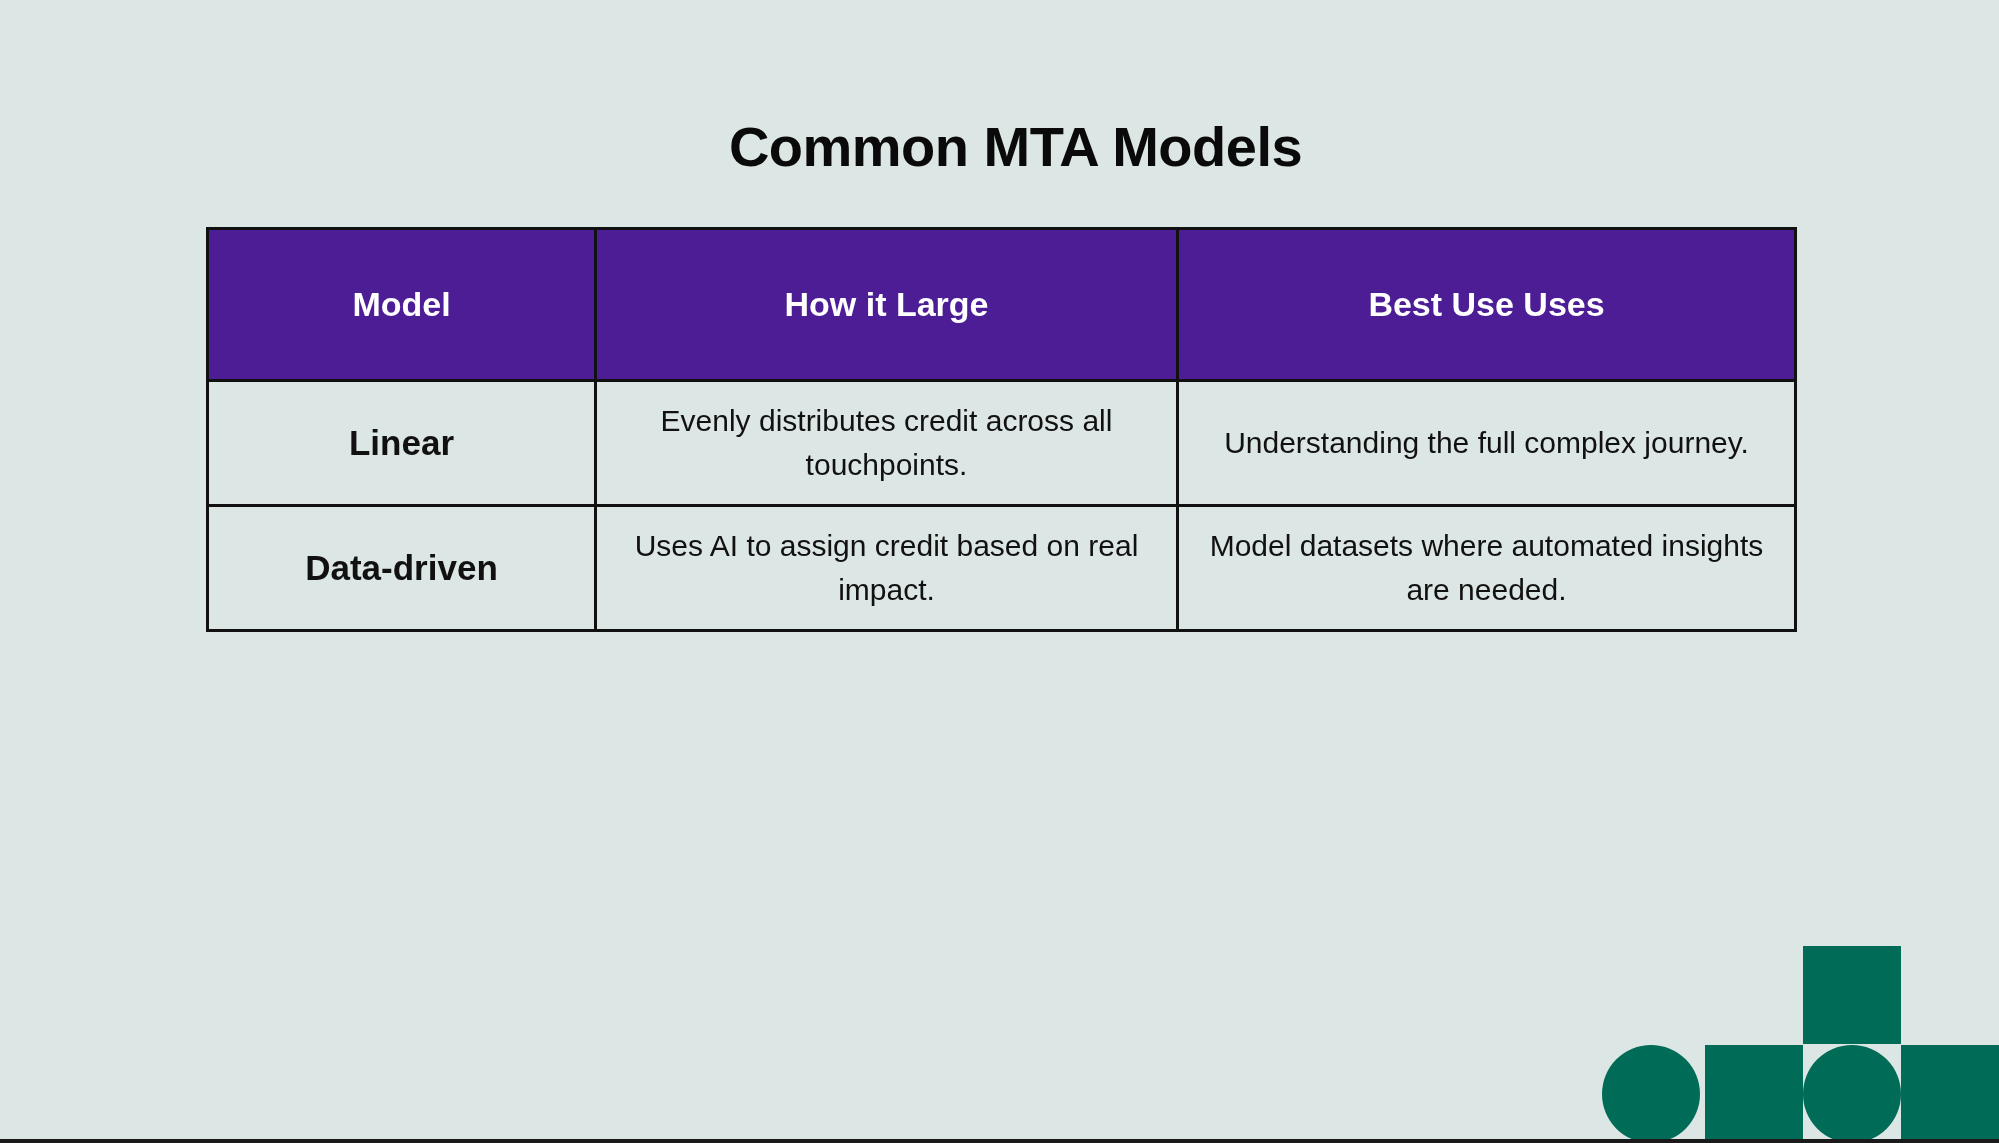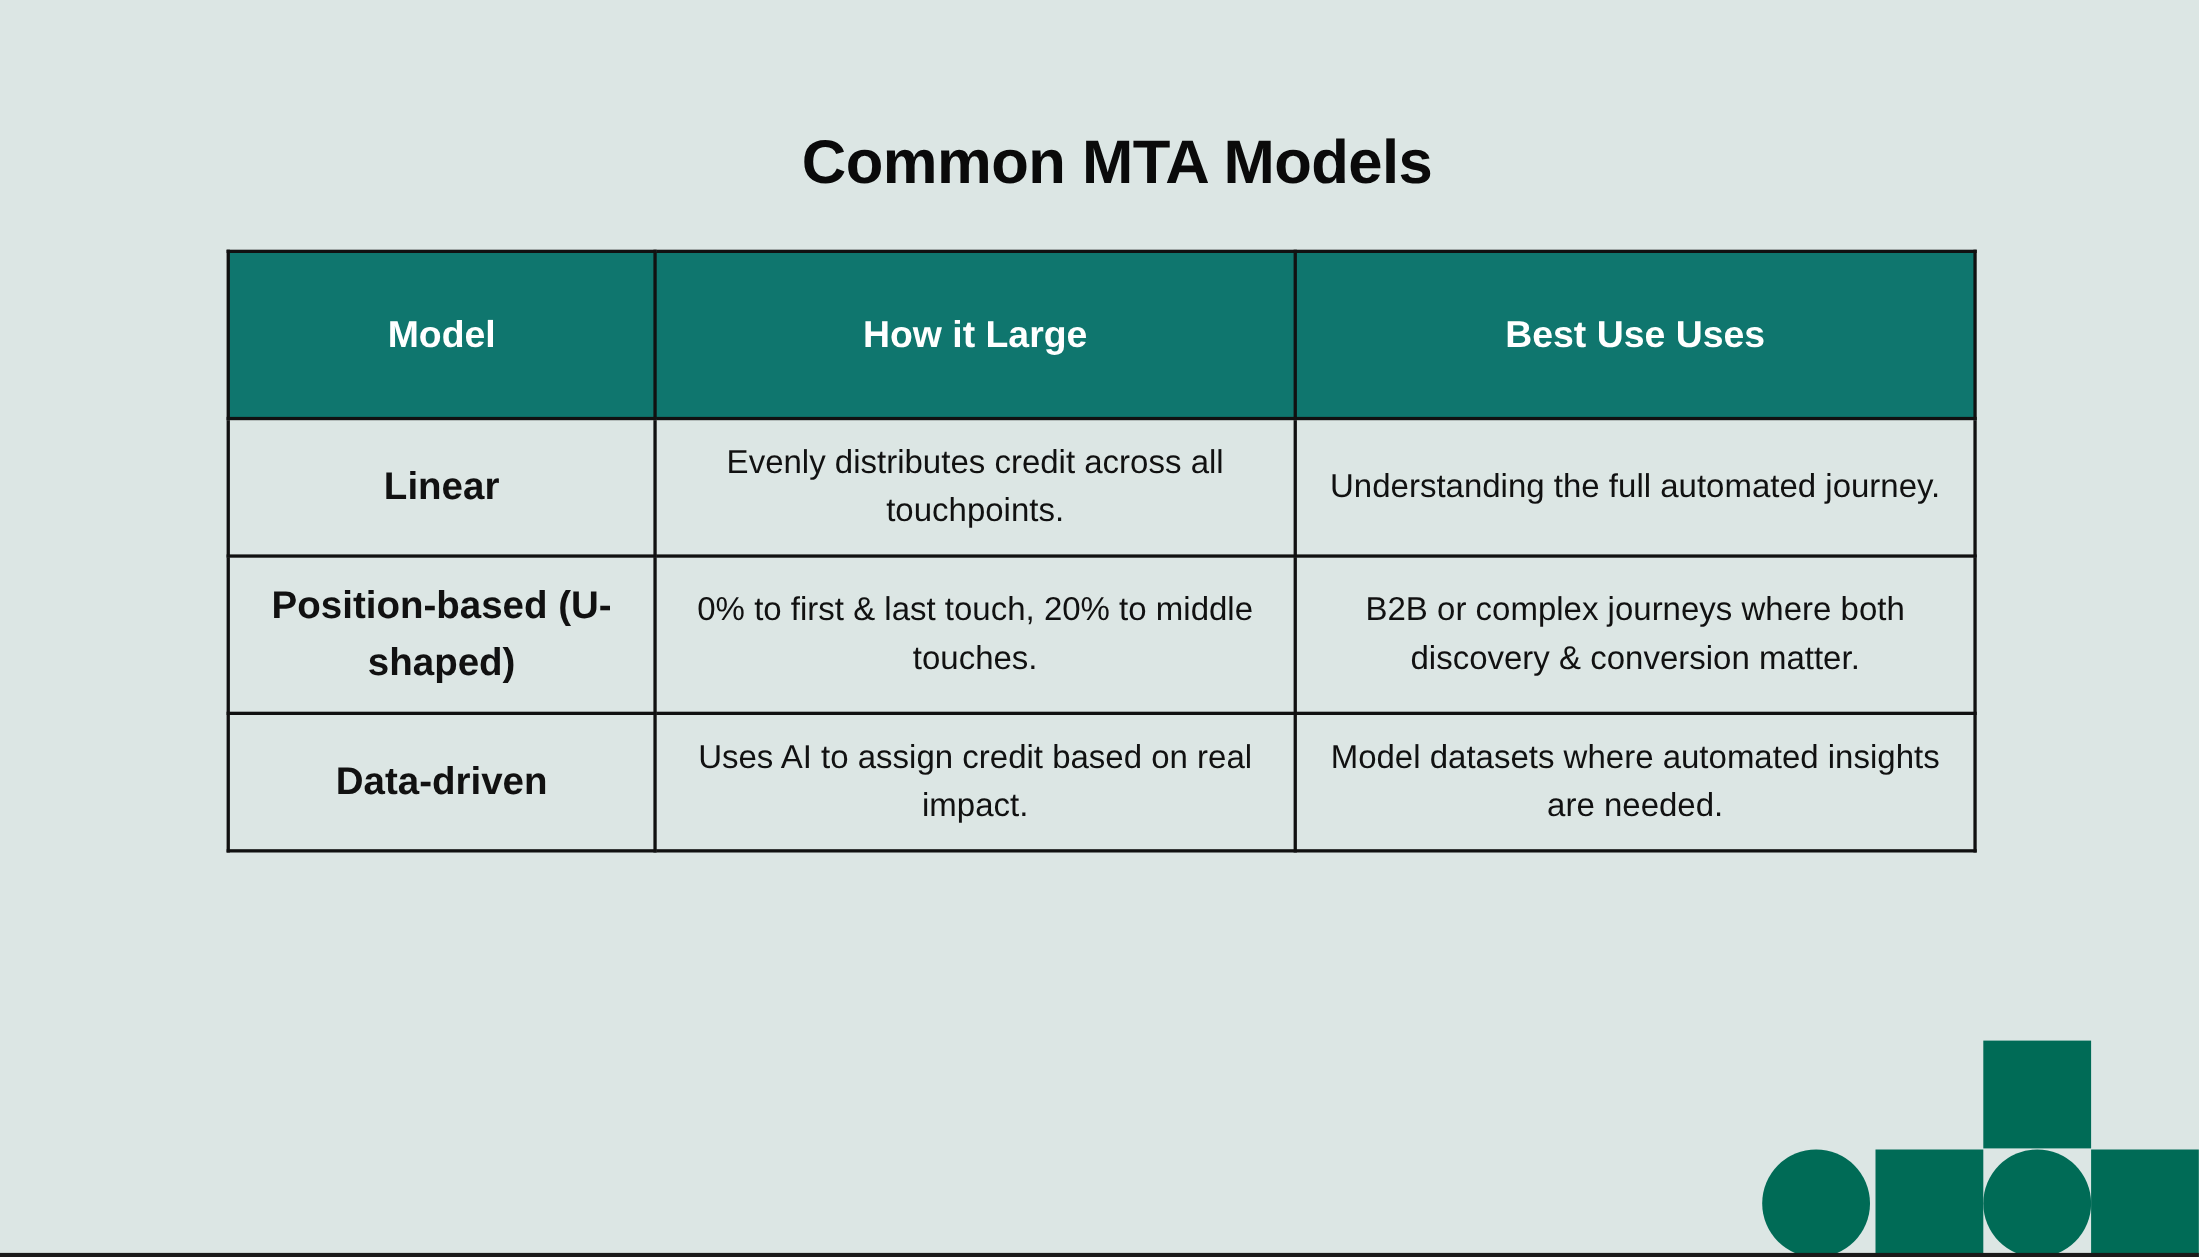--- a/index.html
+++ b/index.html
@@ -37,21 +37,21 @@
       table-layout: fixed;
     }
     table.mta-table th,
     table.mta-table td {
       border: 3px solid #111111;
       text-align: center;
       vertical-align: middle;
       padding: 0 18px;
     }
     table.mta-table th {
-      background: #0f766e;
+      background: #4c1d95;
       color: #ffffff;
       font-size: 34px;
       font-weight: 700;
       height: 149px;
     }
     table.mta-table td {
       font-size: 30px;
       line-height: 44px;
       color: #111111;
     }
@@ -97,26 +97,21 @@
     <tr>
       <th>Model</th>
       <th>How it Large</th>
       <th>Best Use Uses</th>
     </tr>
   </thead>
   <tbody>
     <tr class="row-linear">
       <td class="model-cell">Linear</td>
       <td>Evenly distributes credit across all touchpoints.</td>
-      <td>Understanding the full automated journey.</td>
-    </tr>
-    <tr class="row-position">
-      <td class="model-cell">Position-based (U-shaped)</td>
-      <td>0% to first &amp; last touch, 20% to middle touches.</td>
-      <td>B2B or complex journeys where both discovery &amp; conversion matter.</td>
+      <td>Understanding the full complex journey.</td>
     </tr>
     <tr class="row-data">
       <td class="model-cell">Data-driven</td>
       <td>Uses AI to assign credit based on real impact.</td>
       <td>Model datasets where automated insights are needed.</td>
     </tr>
   </tbody>
 </table>
 
 <div class="deco circle" style="left:1602px; top:1045px; width:98px; height:98px;"></div>

